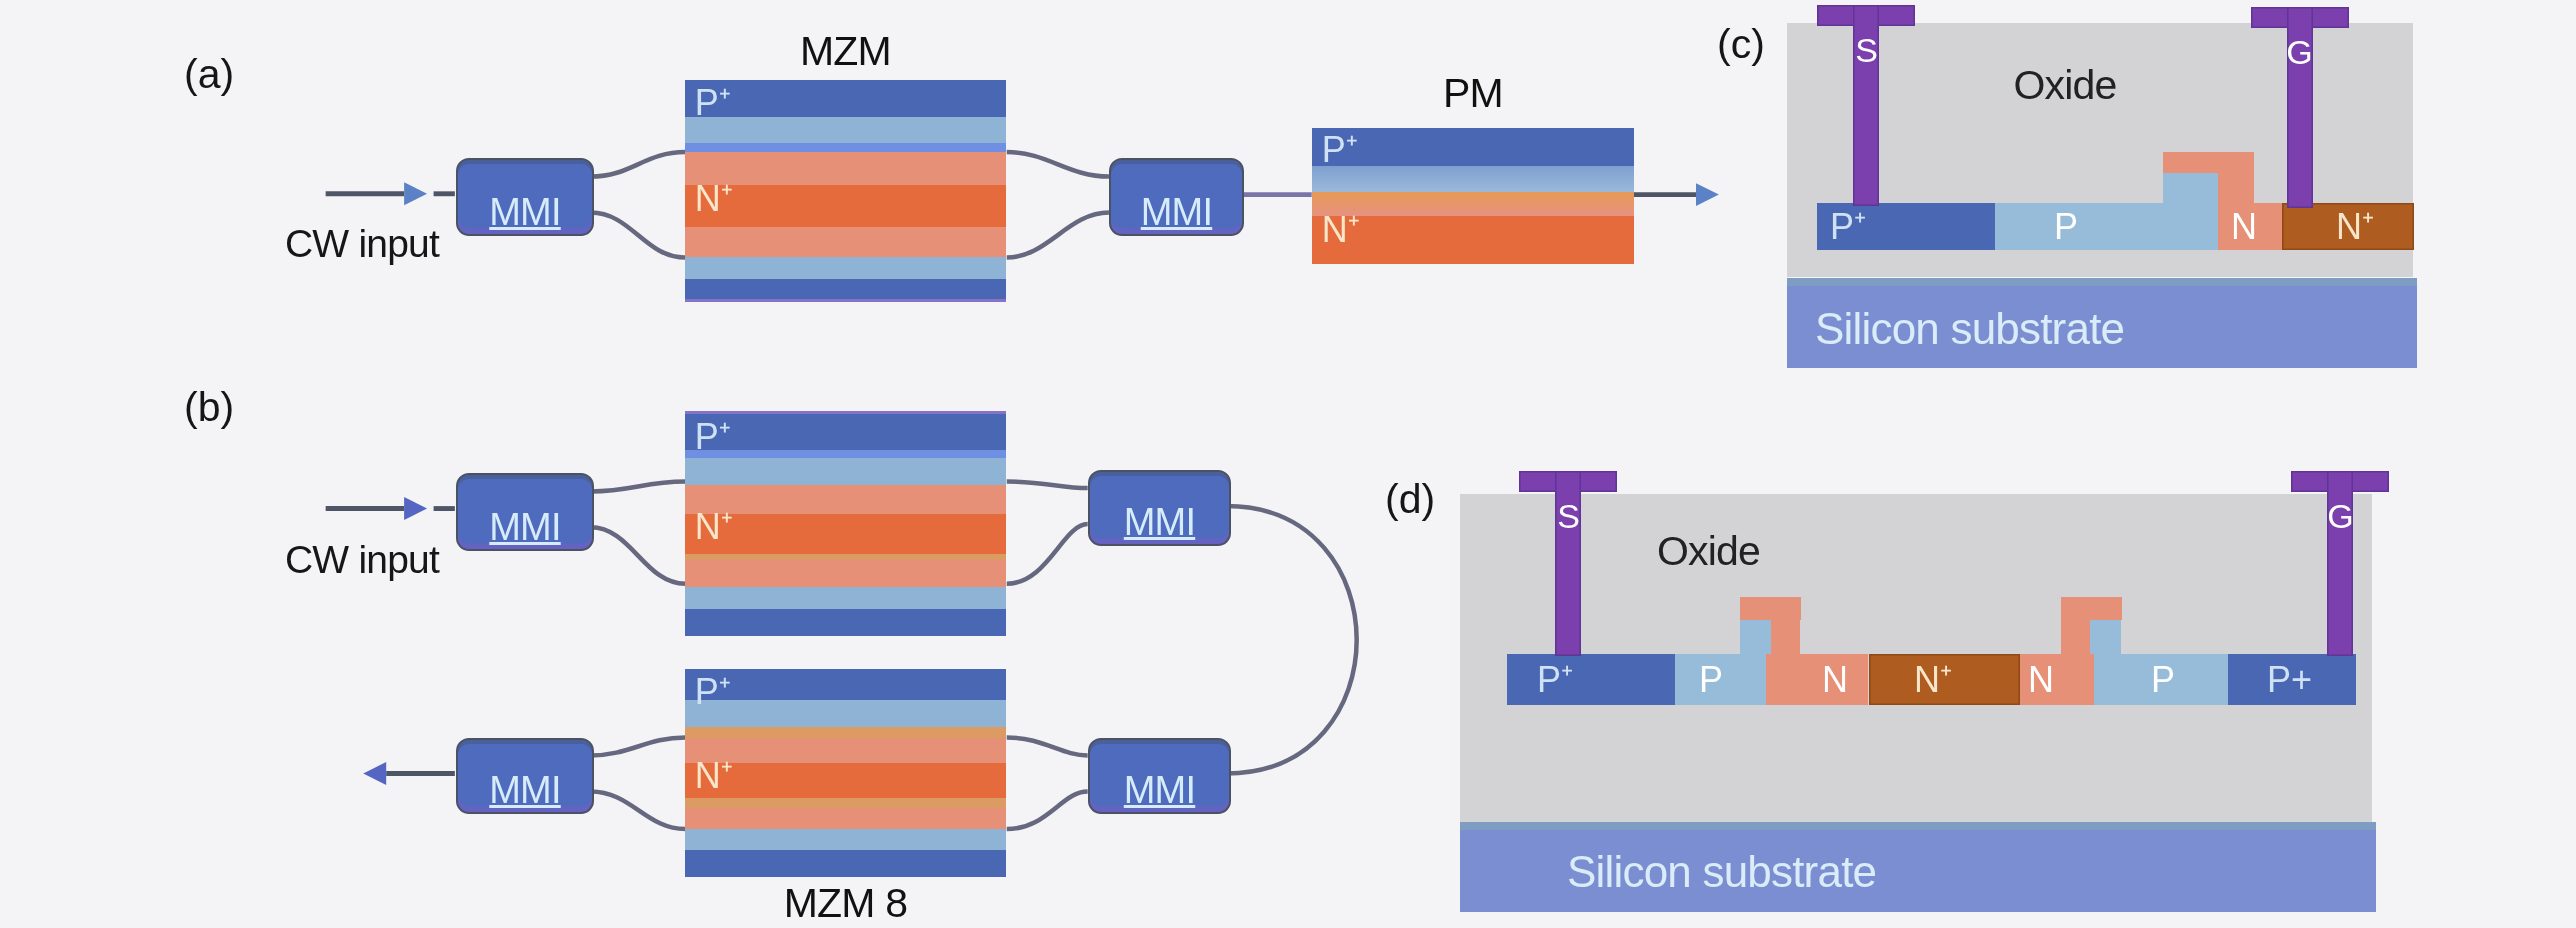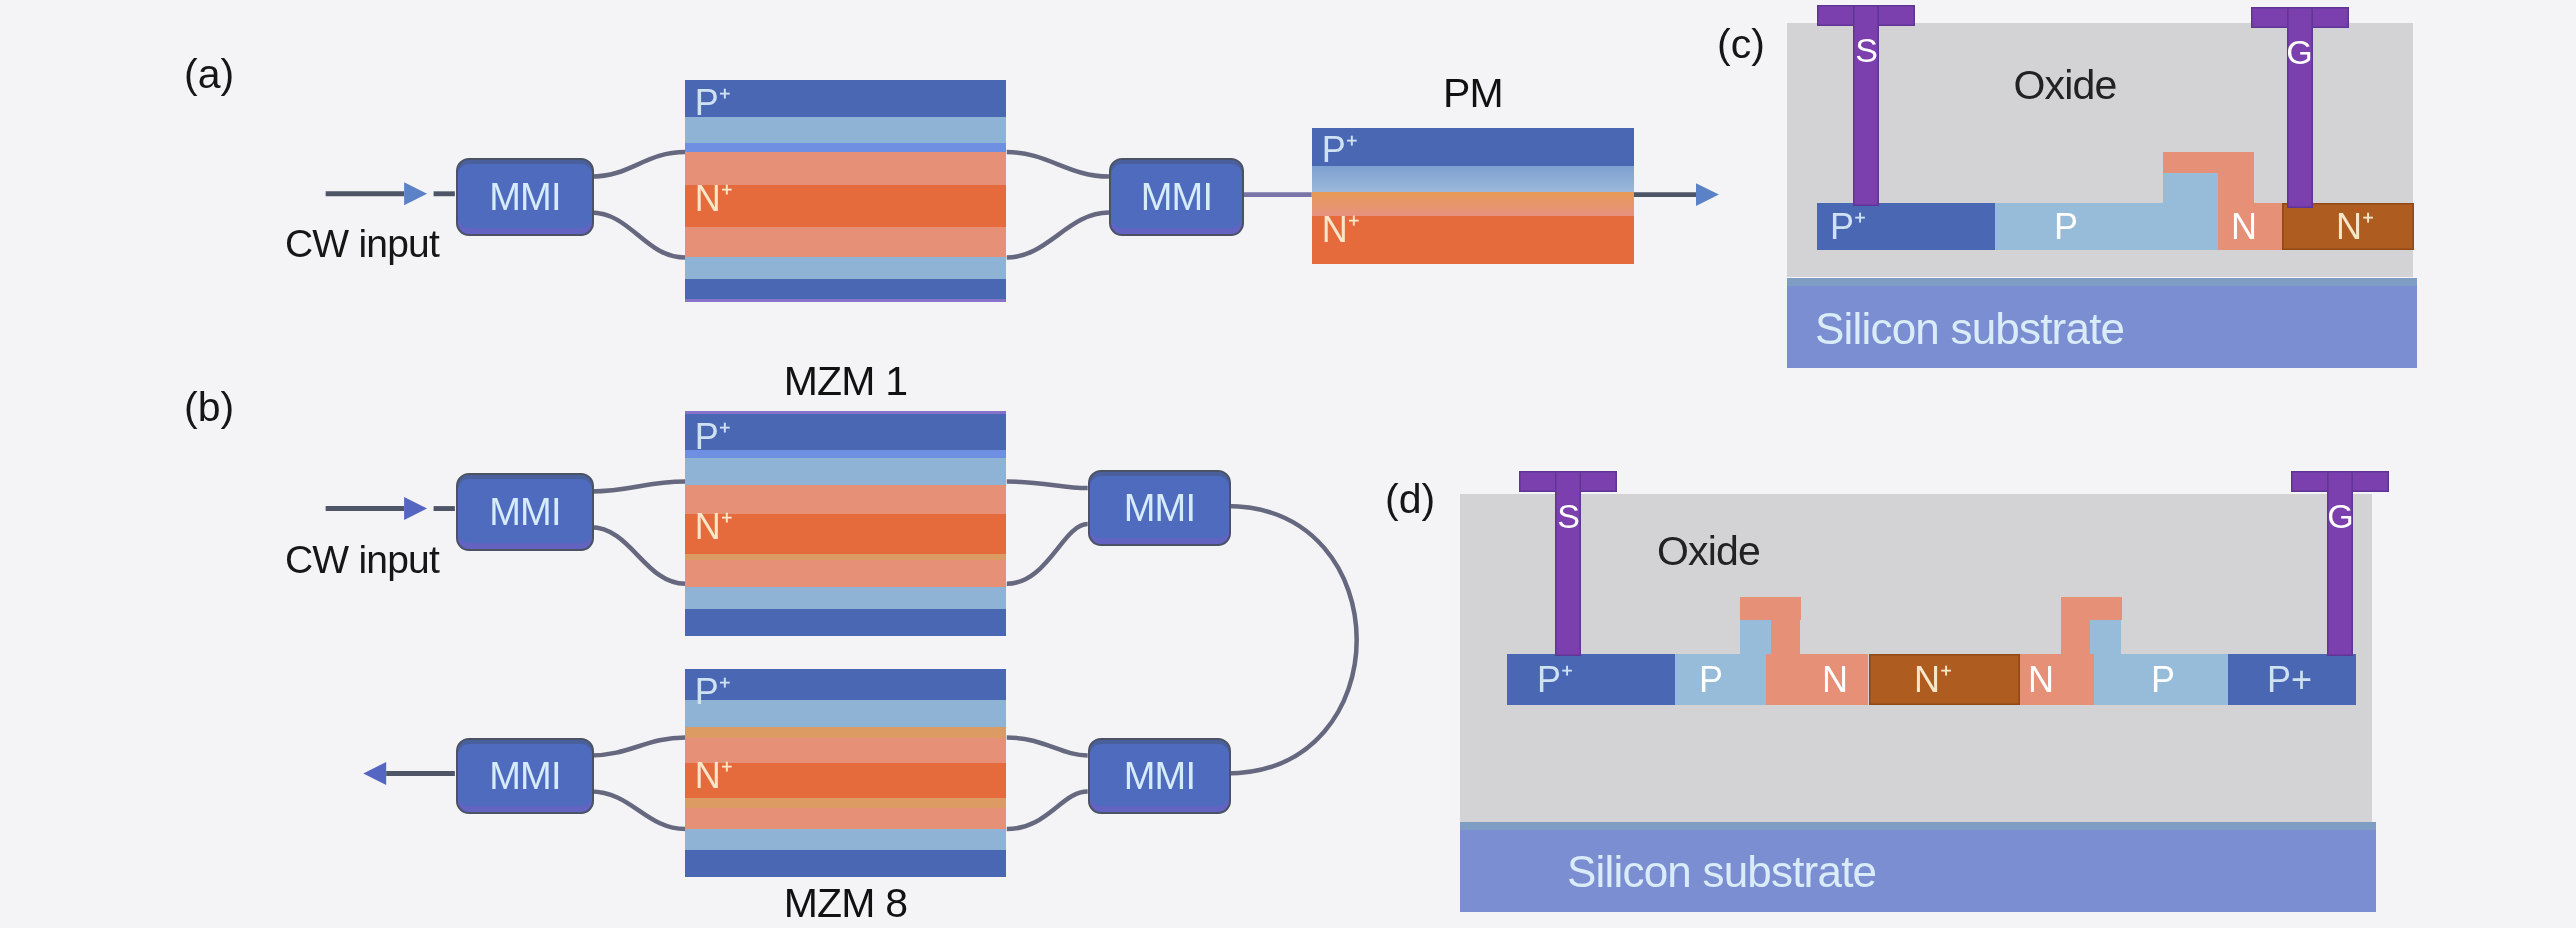--- a/index.html
+++ b/index.html
@@ -2,22 +2,22 @@
 <html style="--background: #f4f4f6; --dark-blue: #4a67b4; --light-blue: #8fb3d4; --accent-blue: #6f8fe2; --salmon: #e69078; --orange: #e56a3c; --tan: #dd9b64; --brown: #ae5c20; --slab-p: #96bcd9; --mmi-fill: #4e6bbd; --mmi-text: #d6ecfa; --contact-purple: #7c3fae; --oxide-gray: #d3d3d5; --substrate-blue: #7b8ed2; --substrate-edge: #7f9cc2; --substrate-text: #d9ecf8; --waveguide: #66687f; --arrow-shaft: #4d5566; --arrow-head-blue: #5b82c6; --arrow-head-indigo: #5565c2; --label-light-blue: #cfe2f4; --label-cream: #f7e6c9;font-size:13px"><head>
 <meta charset="utf-8">
 <style>
   html,body{margin:0;padding:0;background:#f4f4f6;font-family:"Liberation Sans",sans-serif;}
   .canvas{position:relative;width:2576px;height:928px;background:var(--background,#f4f4f6);overflow:hidden;}
   .overlay{position:absolute;left:0;top:0;z-index:1;}
   .panel-label{position:absolute;z-index:3;font-size:41px;color:#161616;}
   .title{position:absolute;z-index:3;font-size:41px;color:#111;font-weight:500;text-align:center;letter-spacing:-0.8px;}
   .cw{position:absolute;z-index:3;font-size:39px;color:#161616;letter-spacing:-0.8px;}
   .mmi{position:absolute;z-index:4;background:var(--mmi-fill);border:2.5px solid #4a5264;border-radius:13px;
-       display:flex;align-items:center;justify-content:center;color:var(--mmi-text);font-size:38px;letter-spacing:-0.8px;
-       box-shadow:inset 0 -5.7px 0 rgba(124,92,200,.5), inset 0 4.1px 0 rgba(70,78,96,.35);}
+       display:flex;align-items:flex-end;justify-content:center;color:var(--mmi-text);font-size:38px;letter-spacing:-0.8px;
+       box-shadow:inset 0 -5.7px 0 rgba(124,92,200,.5), inset 0 4.1px 0 rgba(70,78,96,.35);text-decoration:underline;}
   .block{position:absolute;z-index:2;display:flex;flex-direction:column;}
   .stripe{width:100%;}
   .s-dark{background:var(--dark-blue);}
   .s-light{background:var(--light-blue);}
   .s-accent{background:var(--accent-blue);}
   .s-salmon{background:var(--salmon);}
   .s-orange{background:var(--orange);}
   .s-tan{background:var(--tan);}
   .s-lightgrad{background:linear-gradient(to bottom,#7ea0d0,#9cb9da);}
   .s-orangegrad{background:linear-gradient(to bottom,#e69a56,#e79180);}
@@ -82,20 +82,21 @@
     <path d="M838,902 C790,902 770,924 722,924" fill="none" stroke="var(--waveguide)" stroke-width="5.5"></path>
     <path d="M838,1014 C790,1014 772,968 722,968" fill="none" stroke="var(--waveguide)" stroke-width="5.5"></path>
 
     <g>
       <line x1="472" y1="946" x2="556" y2="946" stroke="var(--arrow-shaft)" stroke-width="6"></line>
       <polygon points="472,932 444,946 472,960" fill="var(--arrow-head-indigo)"></polygon>
     </g>
   </svg>
 
   <div class="panel-label" style="left:184px;top:51px;">(a)</div>
+  <div class="title" style="left:685px;top:28px;width:321px;">MZM</div>
 
   <div class="cw" style="left:285px;top:222px;">CW input</div>
 
   <div class="mmi" style="left:456px;top:158px;width:134px;height:74px;">
     <span>MMI</span>
   </div>
 
   <div class="block accent-bottom" style="left:685px;top:80px;width:321px;height:219px;">
     <div class="stripe s-dark" style="height:17%;"></div>
     <div class="stripe s-light" style="height:12%;"></div>
@@ -117,21 +118,20 @@
   <div class="block" style="left:1312px;top:128px;width:322px;height:136px;">
     <div class="stripe s-dark" style="height:28%;"></div>
     <div class="stripe s-lightgrad" style="height:19%;"></div>
     <div class="stripe s-orangegrad" style="height:18%;"></div>
     <div class="stripe s-orange" style="height:35%;"></div>
     <span class="blk-label lab-lblue" style="left:9.8px;top:4.1px;">P⁺</span>
     <span class="blk-label lab-cream" style="left:9.8px;top:62%;">N⁺</span>
   </div>
 
   <div class="panel-label" style="left:184px;top:384px;">(b)</div>
-  <div class="title" style="left:685px;top:358px;width:321px;">MZM 1</div>
 
   <div class="cw" style="left:285px;top:538px;">CW input</div>
 
   <div class="mmi" style="left:456px;top:473px;width:134px;height:74px;">
     <span>MMI</span>
   </div>
 
   <div class="block accent-top" style="left:685px;top:411px;width:321px;height:222px;">
     <div class="stripe s-dark" style="height:16%;"></div>
     <div class="stripe s-accent" style="height:4%;"></div>

